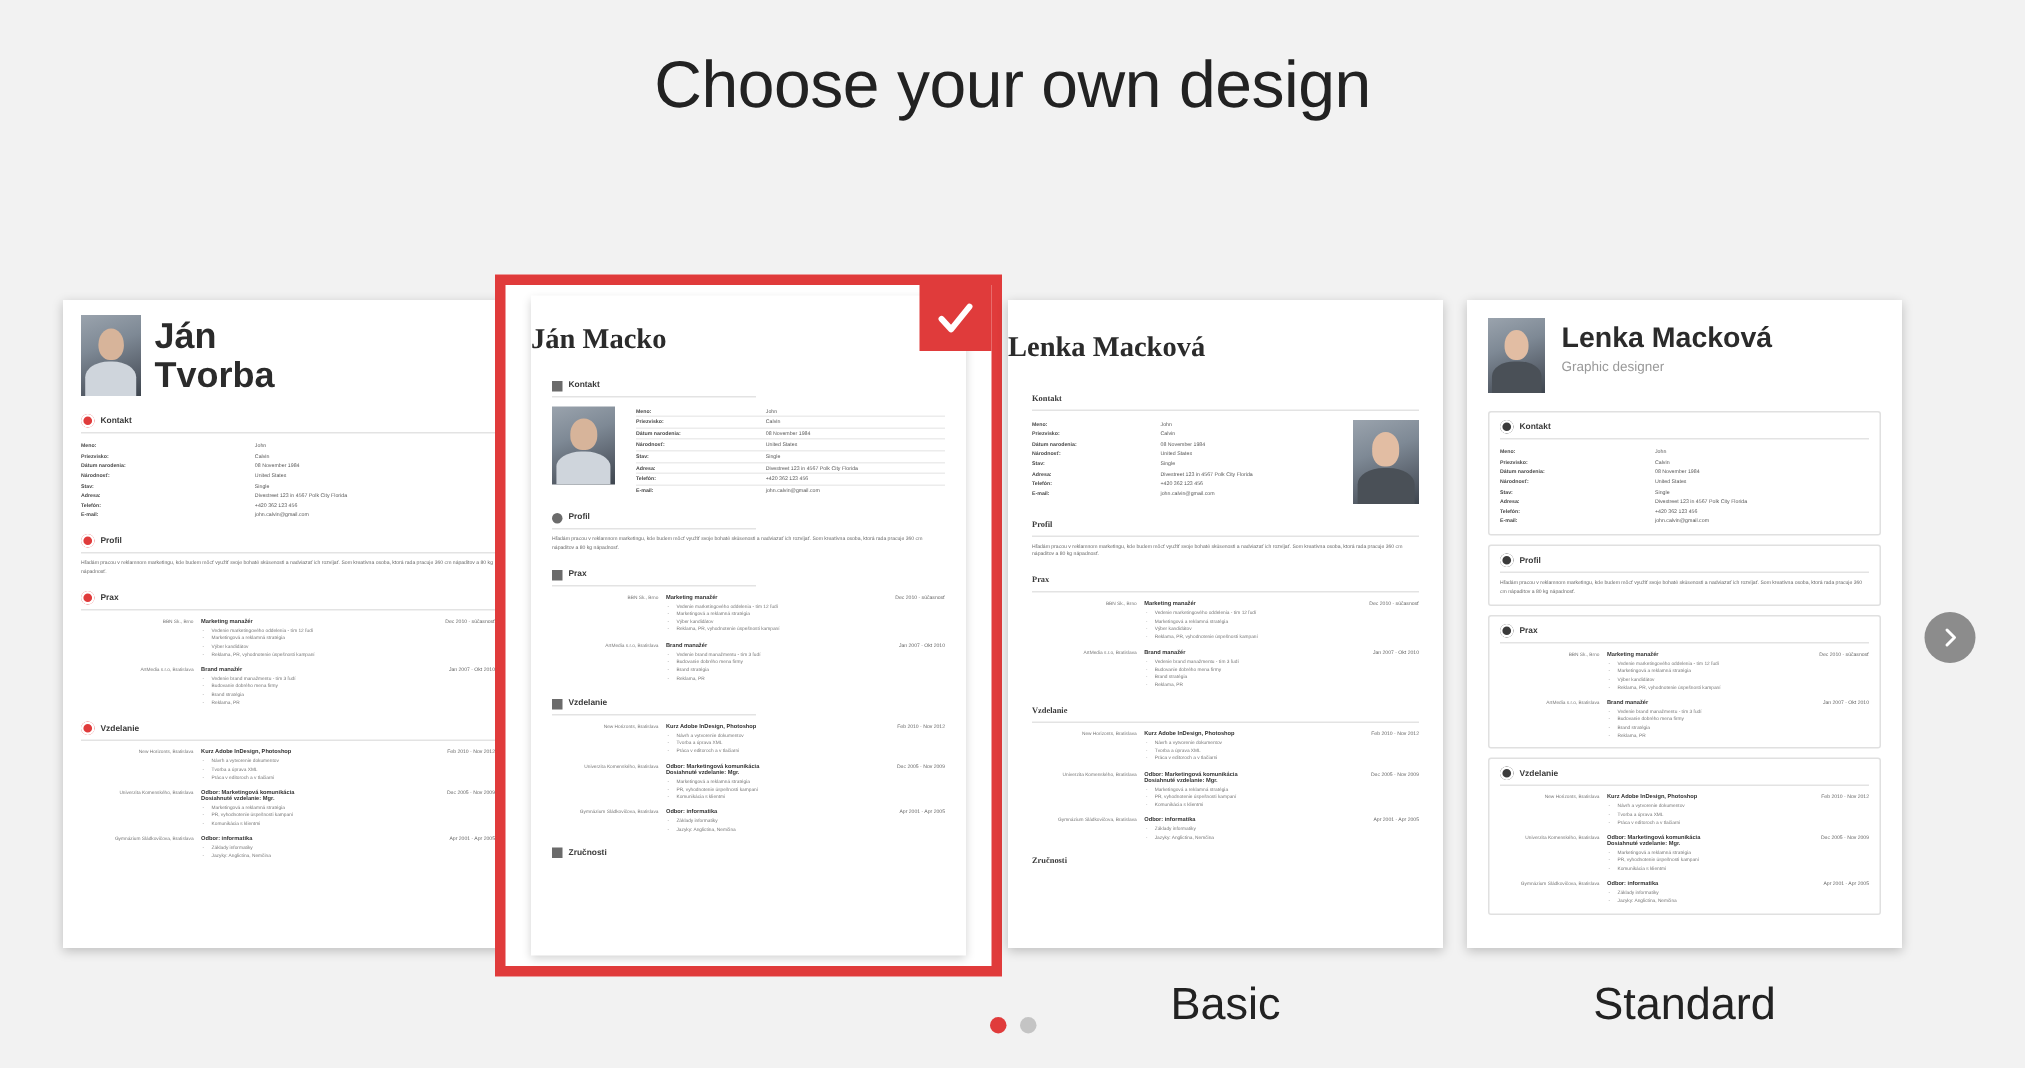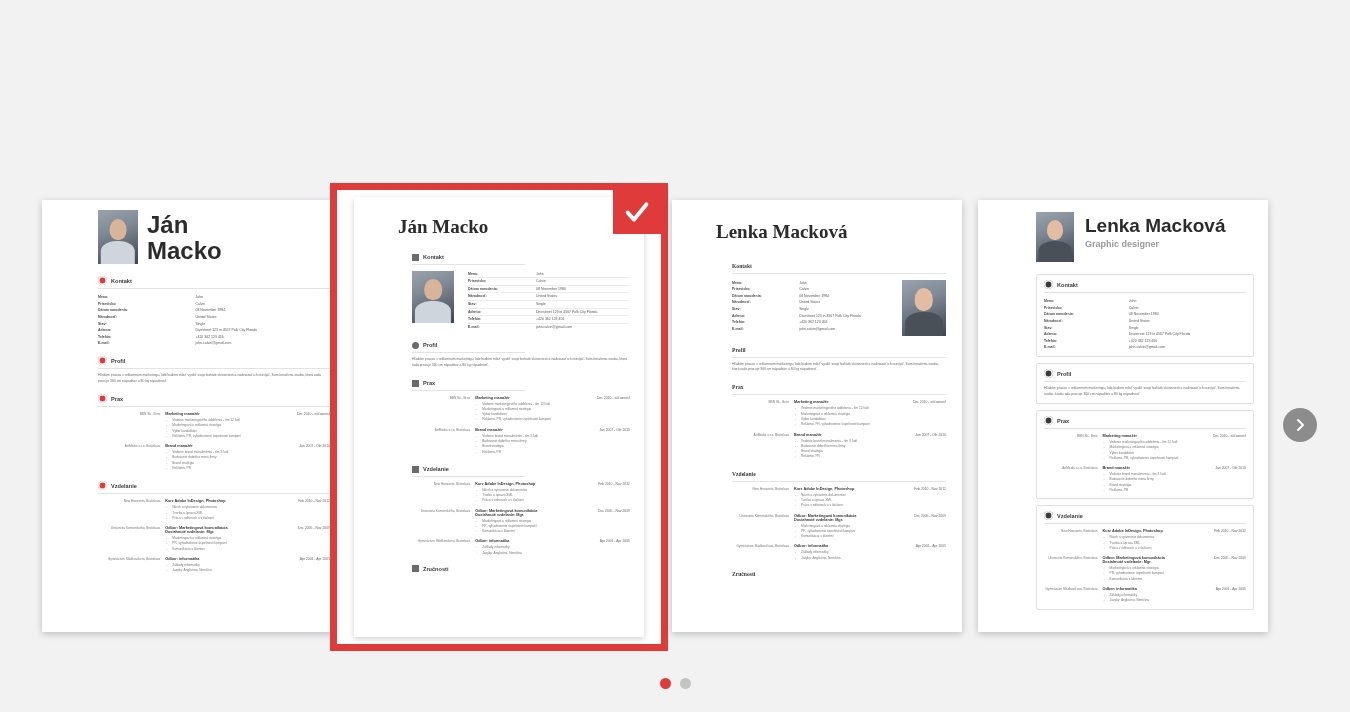--- a/index.html
+++ b/index.html
@@ -36,21 +36,20 @@
 
   .sel-frame {
     position: absolute; left: 0; top: 0; width: 338px; height: 468px;
     border: 7px solid #e03b3b; background: #ffffff;
   }
 
   .cv {
     position: absolute; background: #fff;
     box-shadow: 0 2px 7px rgba(0,0,0,0.22);
     overflow: hidden;
-    padding-left: 44px;
   }
   .cv.c1 { left: 0px;  top: 17px; width: 300px; height: 432px; }
   .cv.c2 { left: 24px; top: 14px; width: 290px; height: 440px; box-shadow: 0 2px 6px rgba(0,0,0,0.18); }
   .cv.c3 { left: 0px;  top: 17px; width: 290px; height: 432px; }
   .cv.c4 { left: 0px;  top: 17px; width: 290px; height: 432px; }
 
   .checkmark {
     position: absolute; right: 0px; top: 0px;
     width: 48px; height: 44px; background: #e03b3b;
     display: flex; align-items: center; justify-content: center;
@@ -138,30 +137,31 @@
     display: flex; justify-content: center; gap: 9px;
   }
   .pdot { width: 11px; height: 11px; border-radius: 50%; background: #c4c4c4; cursor: pointer; }
   .pdot.on { background: #e03b3b; }
 </style>
 </head>
 <body>
 
 <div id="page">
 
+  <div class="page-title">Choose your own design</div>
 
   <div class="carousel">
 
     <div class="card-slot s1">
       <div class="cv c1">
         <div style="padding:10px 12px 0 12px; display:flex; gap:9px; align-items:flex-start;">
           <div class="photo" style="width:40px;height:54px;"></div>
           <div class="nm-big" style="font-size:24px;padding-top:2px;">
             <div>Ján</div>
-            <div>Macko</div>
+            <div>Tvorba</div>
           </div>
         </div>
 
         <div style="padding:12px 12px 0 12px;">
           <div class="sec-head">
             <span class="dot-ic"></span>
             <span class="sec-t">Kontakt</span>
           </div>
           <div class="rule" style="margin:3px 0 5px;"></div>
           <div>
@@ -544,29 +544,30 @@
                 <li>Základy informatiky</li>
                 <li>Jazyky: Anglictina, Nemčina</li>
               </ul>
             </div>
             <div class="dates">Apr 2001 - Apr 2005</div>
           </div>
 
           <div class="ctr sec-t" style="margin-top:10px;">Zručnosti</div>
         </div>
       </div>
+      <div class="card-label">Basic</div>
     </div>
 
     <div class="card-slot s4">
       <div class="cv c4">
         <div style="padding:12px 14px 0 14px; display:flex; gap:11px; align-items:flex-start;">
           <div class="photo f" style="width:38px;height:50px;"></div>
           <div style="padding-top:4px;">
             <div class="nm-big" style="font-size:19px;">Lenka Macková</div>
-            <div style="font-size:9px;color:#9a9a9a;margin-top:2px;font-weight:bold;">Graphic designer</div>
+            <div style="font-size:9px;color:#9a9a9a;margin-top:2px;">Graphic designer</div>
           </div>
         </div>
 
         <div style="padding:6px 14px 0 14px;">
           <div class="boxed">
             <div class="sec-head">
               <span class="dot-ic dark"></span>
               <span class="sec-t">Kontakt</span>
             </div>
             <div class="rule" style="margin:3px 0 5px;"></div>
@@ -687,20 +688,21 @@
                 <ul class="bul">
                   <li>Základy informatiky</li>
                   <li>Jazyky: Anglictina, Nemčina</li>
                 </ul>
               </div>
               <div class="dates">Apr 2001 - Apr 2005</div>
             </div>
           </div>
         </div>
       </div>
+      <div class="card-label">Standard</div>
     </div>
 
   </div>
 
   <div class="nav-next">
     <svg viewBox="0 0 24 24">
       <path d="M9 4.5 L16.5 12 L9 19.5" fill="none" stroke="#ffffff" stroke-width="3" stroke-linecap="round" stroke-linejoin="round"></path>
     </svg>
   </div>
 

